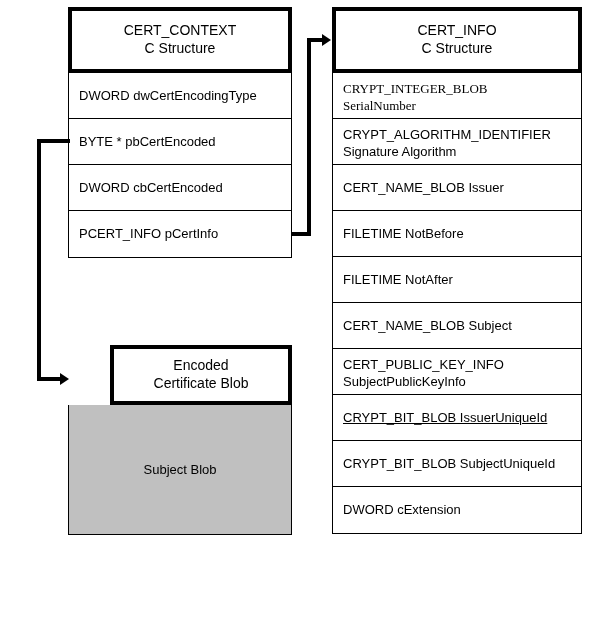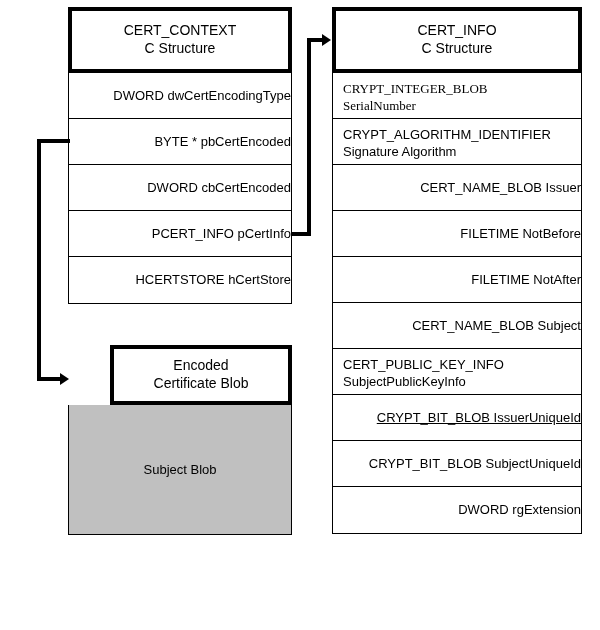--- a/index.html
+++ b/index.html
@@ -57,21 +57,20 @@
     white-space: nowrap;
     overflow: hidden;
   }
   .row:last-child {
     border-bottom: none;
   }
   .row.one-line {
     padding-top: 0;
     display: flex;
     align-items: center;
-    justify-content: flex-end;
   }
   .row .l2 {
     display: block;
   }
 
   
   .blob-gray {
     position: absolute;
     box-sizing: border-box;
     border: 1px solid #000000;
@@ -112,23 +111,20 @@
       </div>
       <div class="row one-line" style="height:46px;">
         <span>BYTE *  pbCertEncoded</span>
       </div>
       <div class="row one-line" style="height:46px;">
         <span>DWORD  cbCertEncoded</span>
       </div>
       <div class="row one-line" style="height:46px;">
         <span>PCERT_INFO  pCertInfo</span>
       </div>
-      <div class="row one-line" style="height:46px;">
-        <span>HCERTSTORE  hCertStore</span>
-      </div>
     </div>
   </div>
 
   <div class="struct" style="left:68px; top:345px; width:224px;padding-left:42px;">
     <div class="struct-header" style="height:60px;">
       <span class="hl">Encoded</span>
       <span class="hl">Certificate Blob</span>
     </div>
   </div>
   <div class="blob-gray" style="left:68px; top:405px; width:224px; height:130px; background:#c0c0c0;">
@@ -165,21 +161,21 @@
         <span>CERT_PUBLIC_KEY_INFO</span>
         <span class="l2">SubjectPublicKeyInfo</span>
       </div>
       <div class="row one-line" style="height:46px;text-decoration:underline;">
         <span>CRYPT_BIT_BLOB IssuerUniqueId</span>
       </div>
       <div class="row one-line" style="height:46px;">
         <span>CRYPT_BIT_BLOB SubjectUniqueId</span>
       </div>
       <div class="row one-line" style="height:46px;">
-        <span>DWORD rgExtension</span>
+        <span>DWORD cExtension</span>
       </div>
     </div>
   </div>
 
   <div class="seg" style="left:37px; top:139px; width:33px; height:4px;"></div>
 
   <div class="seg" style="left:37px; top:139px; width:4px; height:242px;"></div>
 
   <div class="seg" style="left:37px; top:377px; width:25px; height:4px;"></div>
   <div class="arrow-right" style="left:60px; top:373px;"></div>

